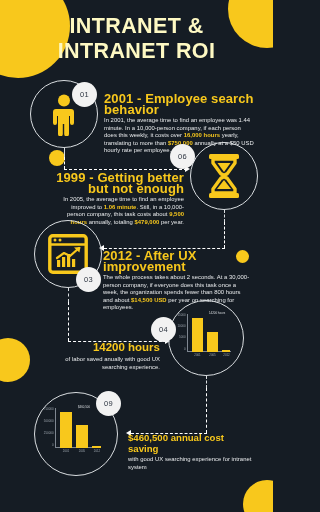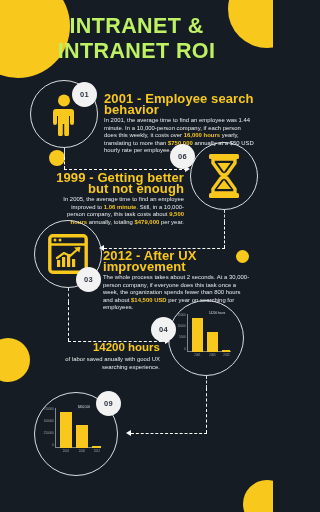--- a/index.html
+++ b/index.html
@@ -16,33 +16,33 @@
   .blob-tl{left:-34px;top:-26px;width:104px;height:104px;}
   .blob-tr{left:228px;top:-30px;width:78px;height:78px;}
   .blob-mid{left:49px;top:150px;width:16px;height:16px;}
   .blob-r3{left:236px;top:250px;width:13px;height:13px;}
   .blob-l4{left:-14px;top:338px;width:44px;height:44px;}
   .blob-br{left:243px;top:480px;width:48px;height:48px;}
 
   
   .header{position:absolute;left:0;top:14px;width:273px;text-align:center;}
   .header .line{
-    color:#bef264;font-weight:bold;font-size:21.5px;line-height:25px;
+    color:#fef9c3;font-weight:bold;font-size:21.5px;line-height:25px;
     letter-spacing:.4px;
   }
 
   
   .ring{
     position:absolute;border-radius:50%;
     border:1.3px solid #d9dde0;box-sizing:border-box;background:transparent;
   }
   .badge{
     position:absolute;width:25px;height:25px;border-radius:50%;
     background:#f2f2f2;color:#2c3440;
-    font-size:7.5px;font-weight:bold;
+    font-size:7.5px;font-weight:normal;
     display:flex;align-items:center;justify-content:center;
     letter-spacing:.3px;
   }
   .stem{position:absolute;width:0;border-left:1.3px solid #d9dde0;}
   .stem.dashed{border-left-style:dashed;}
 
   .txt{position:absolute;}
   .txt .h{
     color:#F8C81C;font-weight:bold;font-size:13px;line-height:11px;
     margin-bottom:2px;letter-spacing:.1px;
@@ -213,14 +213,18 @@
     <div class="tick" style="top:36px;">0</div>
     <div class="bar" style="left:5px;width:12px;height:36px;"></div>
     <div class="bar" style="left:21px;width:12px;height:23px;"></div>
     <div class="bar" style="left:37px;width:9px;height:1.6px;"></div>
     <div class="xlab" style="left:3px;width:16px;">2001</div>
     <div class="xlab" style="left:19px;width:16px;">2005</div>
     <div class="xlab" style="left:34px;width:16px;">2012</div>
     <div class="dlabel" style="left:23px;top:-2px;">$460,500</div>
   </div>
   <div class="badge" style="left:96px;top:391px;">09</div>
+  <div class="txt" style="left:128px;top:432px;width:126px;">
+    <div class="big" style="font-size:9.6px;line-height:11px;">$460,500 annual cost saving</div>
+    <div class="b" style="margin-top:2px;">with good UX searching experience for intranet system</div>
+  </div>
 
 </div>
 
 </body></html>

